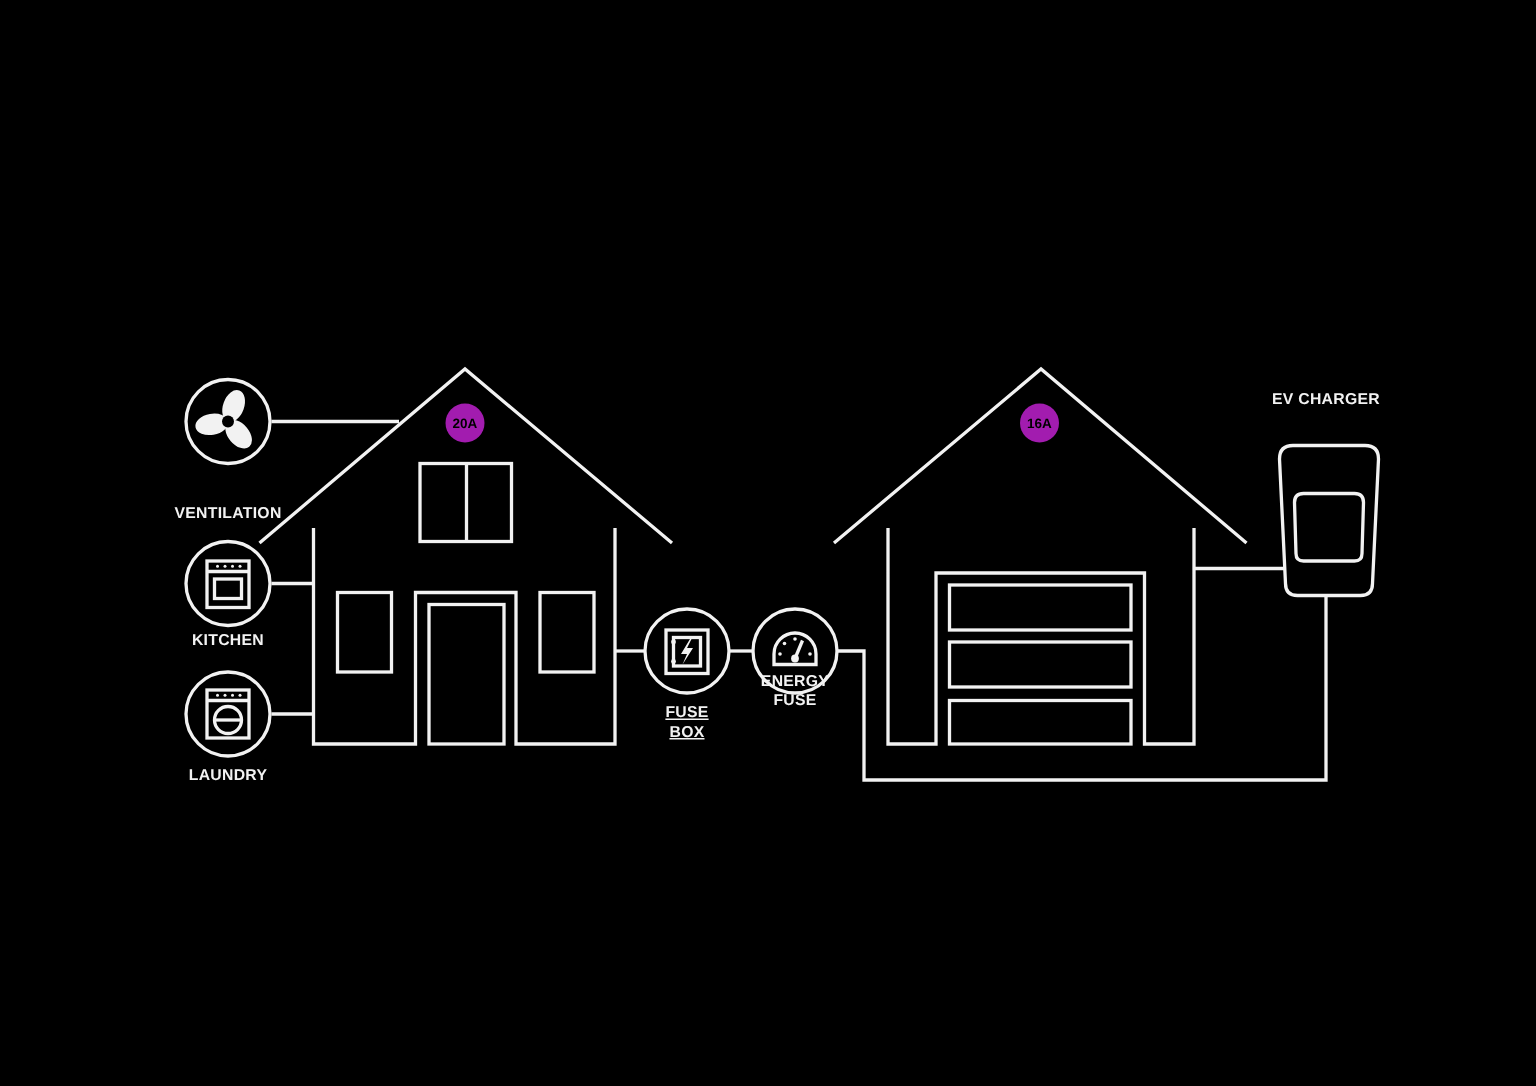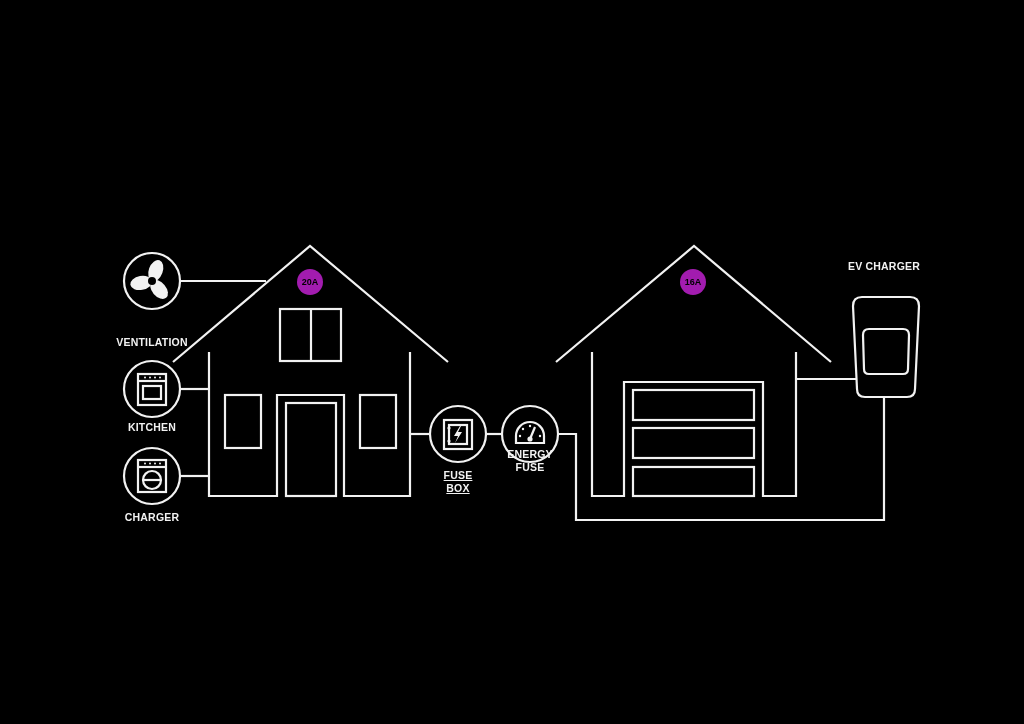--- a/index.html
+++ b/index.html
@@ -103,21 +103,21 @@
     <path class="stroke" d="M862,297 H910 Q919,297 919,306 L915,389 Q915,397 907,397 H865 Q857,397 857,389 L853,306 Q853,297 862,297 Z"></path>
     <path class="stroke" d="M869,329 H903 Q909,329 909,335 L908,369 Q908,374 903,374 H869 Q864,374 864,369 L863,335 Q863,329 869,329 Z" stroke-width="2"></path>
   </g>
 </svg>
 
 <div class="badge" style="left:297px; top:269px;">20A</div>
 <div class="badge" style="left:680px; top:269px;">16A</div>
 
 <div class="lbl" style="left:102px; top:336px; width:100px;">VENTILATION</div>
 <div class="lbl" style="left:102px; top:408px; width:100px;margin-top:13px;">KITCHEN</div>
-<div class="lbl" style="left:102px; top:511px; width:100px;">CHARGER</div>
+<div class="lbl" style="left:102px; top:511px; width:100px;">LAUNDRY</div>
 
 <div class="lbl" style="left:428px; top:469px; width:60px;text-decoration:underline;">
   <div>FUSE</div>
   <div>BOX</div>
 </div>
 <div class="lbl" style="left:495px; top:448px; width:70px;">
   <div>ENERGY</div>
   <div>FUSE</div>
 </div>
 <div class="lbl" style="left:836px; top:260px; width:96px;">EV CHARGER</div>

